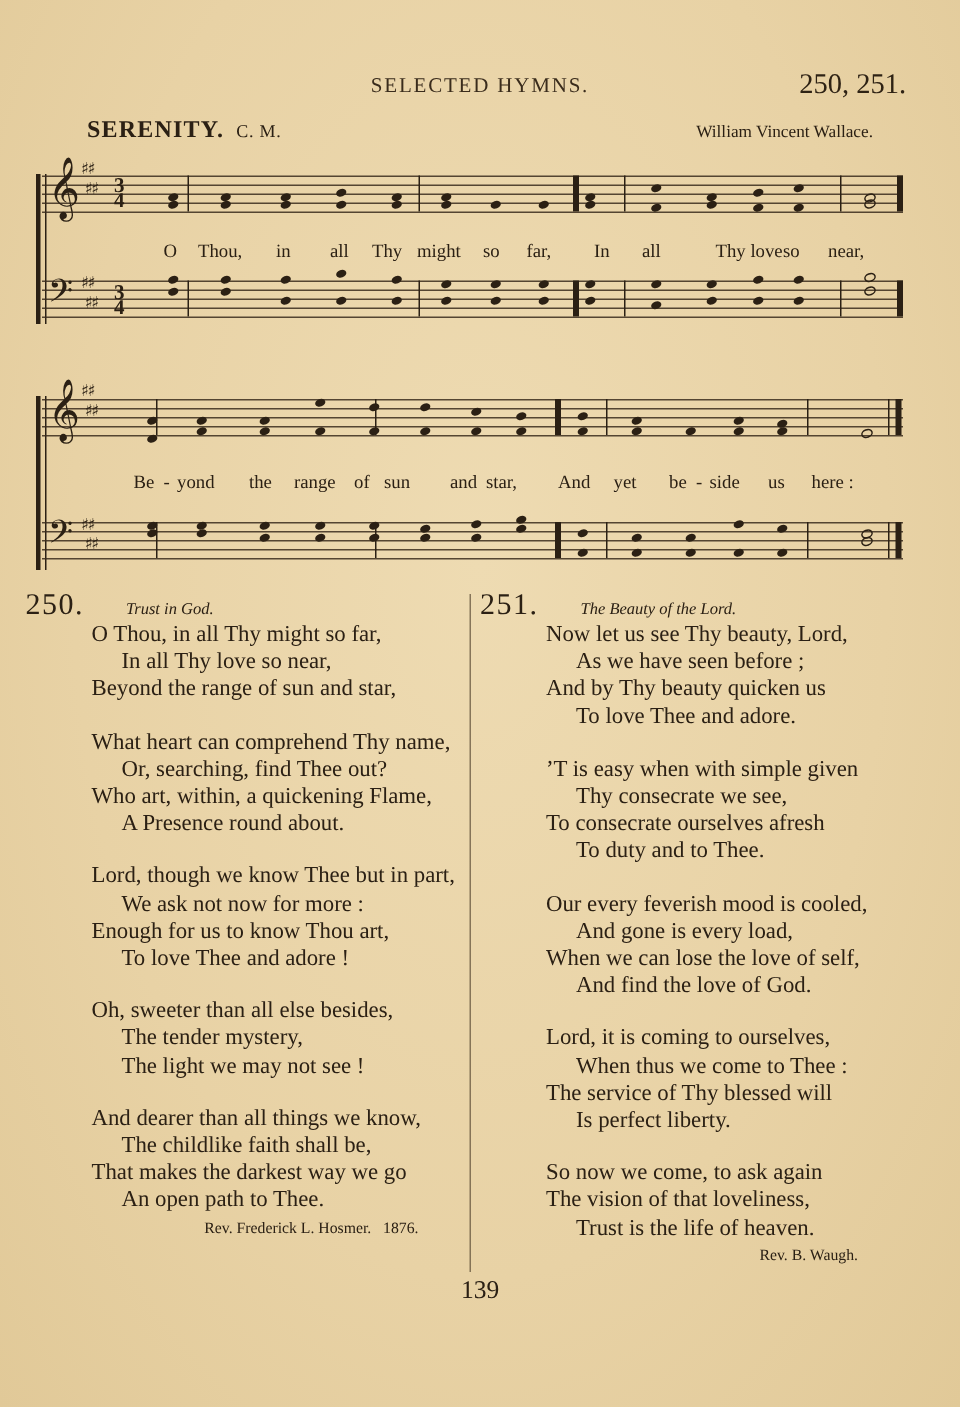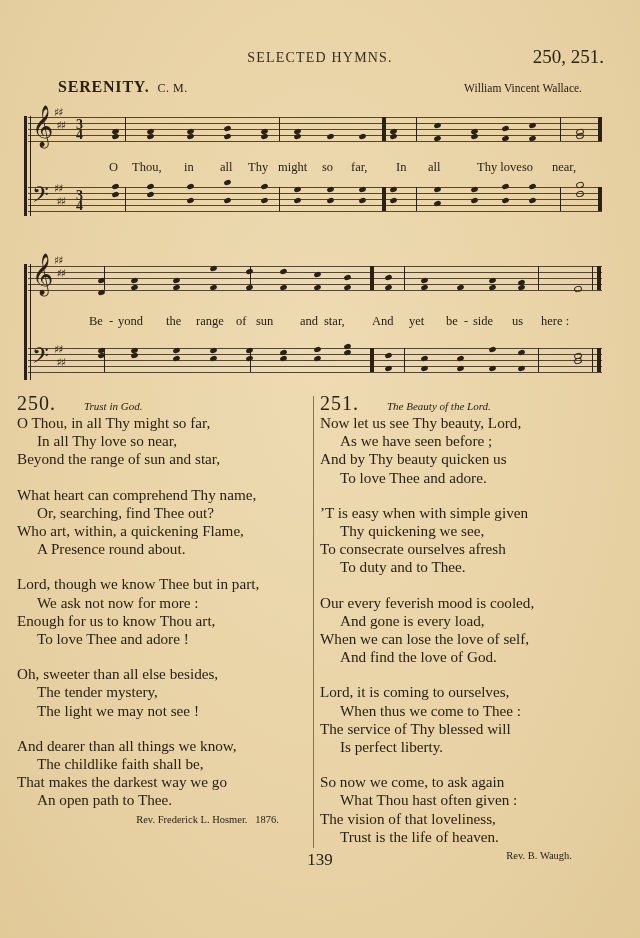--- a/index.html
+++ b/index.html
@@ -31,21 +31,21 @@
   .keysig { position:absolute; font-family:"DejaVu Sans", sans-serif; font-size:11px; color:#2b2014; letter-spacing:-1px; }
   .timesig { position:absolute; font-family:"Liberation Serif", serif; font-size:14px; font-weight:bold; line-height:10px; text-align:center; }
   .note { position:absolute; width:7px; height:5px; border-radius:50%; background:#2b2014; transform:rotate(-20deg); }
   .note.open { background:transparent; border:1.5px solid #2b2014; width:6px; height:4px; }
   .lyric-line { position:absolute; left:0; width:580px; font-family:"Liberation Serif", serif; font-size:12.5px; }
   .lyric-line span { position:absolute; white-space:nowrap; }
 
   .col { position:absolute; font-family:"Liberation Serif", serif; }
   .hymn-num { font-size:20px; letter-spacing:1px; }
   .hymn-title { font-style:italic; font-size:11px; margin-left:28px; }
-  .stanza { margin-top:17px; }
+  .stanza { margin-top:17px;margin-left:44px; }
   .stanza:first-of-type { margin-top:0; }
   .vl { font-size:15.2px; line-height:18.2px; white-space:nowrap; }
   .vl.indent { padding-left:20px; }
   .attrib { font-size:10.5px; text-align:right; margin-top:4px; }
   .col-divider { position:absolute; left:313px; top:396px; width:1px; height:452px; background:#5a4a34; opacity:.7; }
   .folio { top:850px; left:0; width:640px; text-align:center; font-family:"Liberation Serif", serif; font-size:17px; }
 </style>
 </head>
 <body>
 
@@ -318,38 +318,37 @@
 <div class="col" style="left:320px;top:392px;width:292px;">
   <div style="height:22px;"><span class="hymn-num">251.</span><span class="hymn-title">The Beauty of the Lord.</span></div>
   <div class="stanza" style="margin-top:0">
     <div class="vl">Now let us see Thy beauty, Lord,</div>
     <div class="vl indent">As we have seen before ;</div>
     <div class="vl">And by Thy beauty quicken us</div>
     <div class="vl indent">To love Thee and adore.</div>
   </div>
   <div class="stanza">
     <div class="vl">’T is easy when with simple given</div>
-    <div class="vl indent">Thy quickening we see,</div>
+    <div class="vl indent">Thy consecrate we see,</div>
     <div class="vl">To consecrate ourselves afresh</div>
     <div class="vl indent">To duty and to Thee.</div>
   </div>
   <div class="stanza">
     <div class="vl">Our every feverish mood is cooled,</div>
     <div class="vl indent">And gone is every load,</div>
     <div class="vl">When we can lose the love of self,</div>
     <div class="vl indent">And find the love of God.</div>
   </div>
   <div class="stanza">
     <div class="vl">Lord, it is coming to ourselves,</div>
     <div class="vl indent">When thus we come to Thee :</div>
     <div class="vl">The service of Thy blessed will</div>
     <div class="vl indent">Is perfect liberty.</div>
   </div>
   <div class="stanza">
     <div class="vl">So now we come, to ask again</div>
-    <div class="vl indent">What Thou hast often given :</div>
     <div class="vl">The vision of that loveliness,</div>
     <div class="vl indent">Trust is the life of heaven.</div>
   </div>
   <div class="attrib" style="padding-right:40px;">Rev. B. Waugh.</div>
 </div>
 
 <div class="abs folio">139</div>
 
 </body></html>

